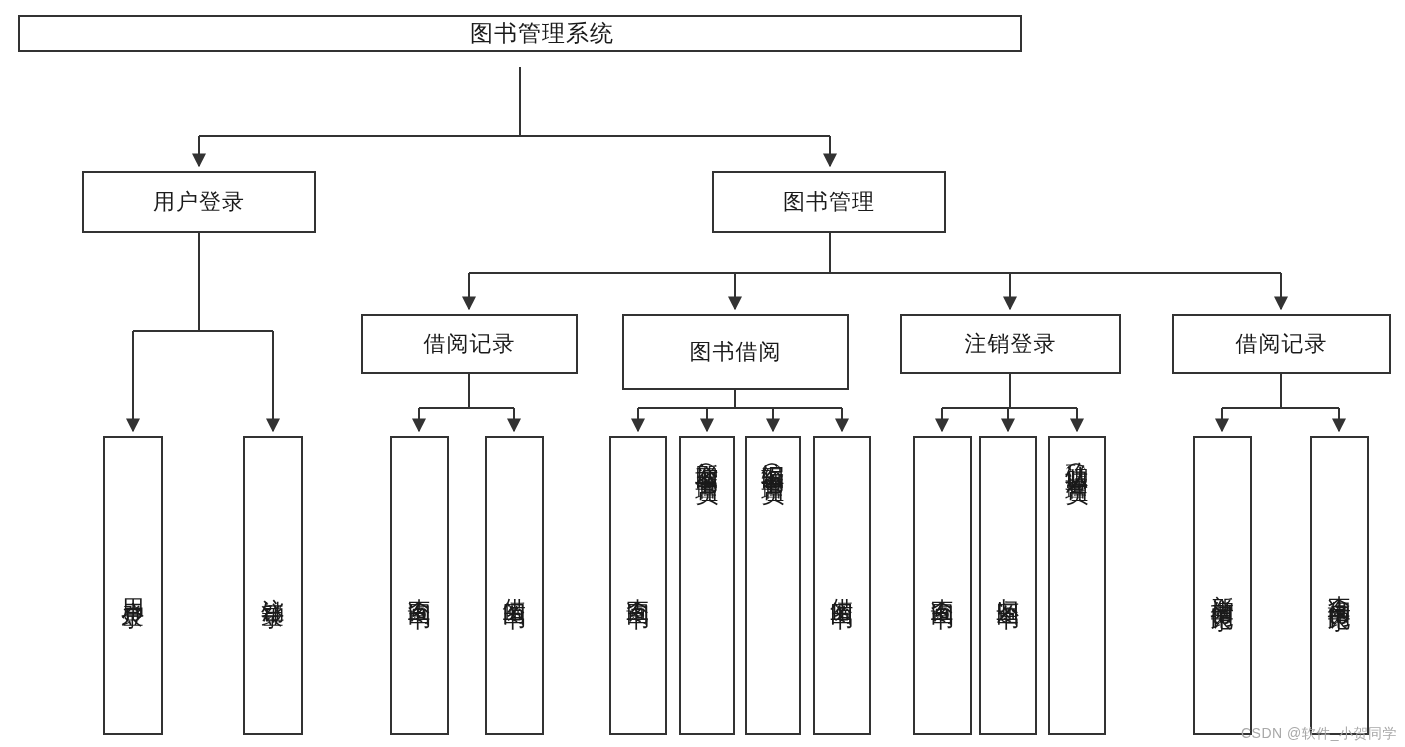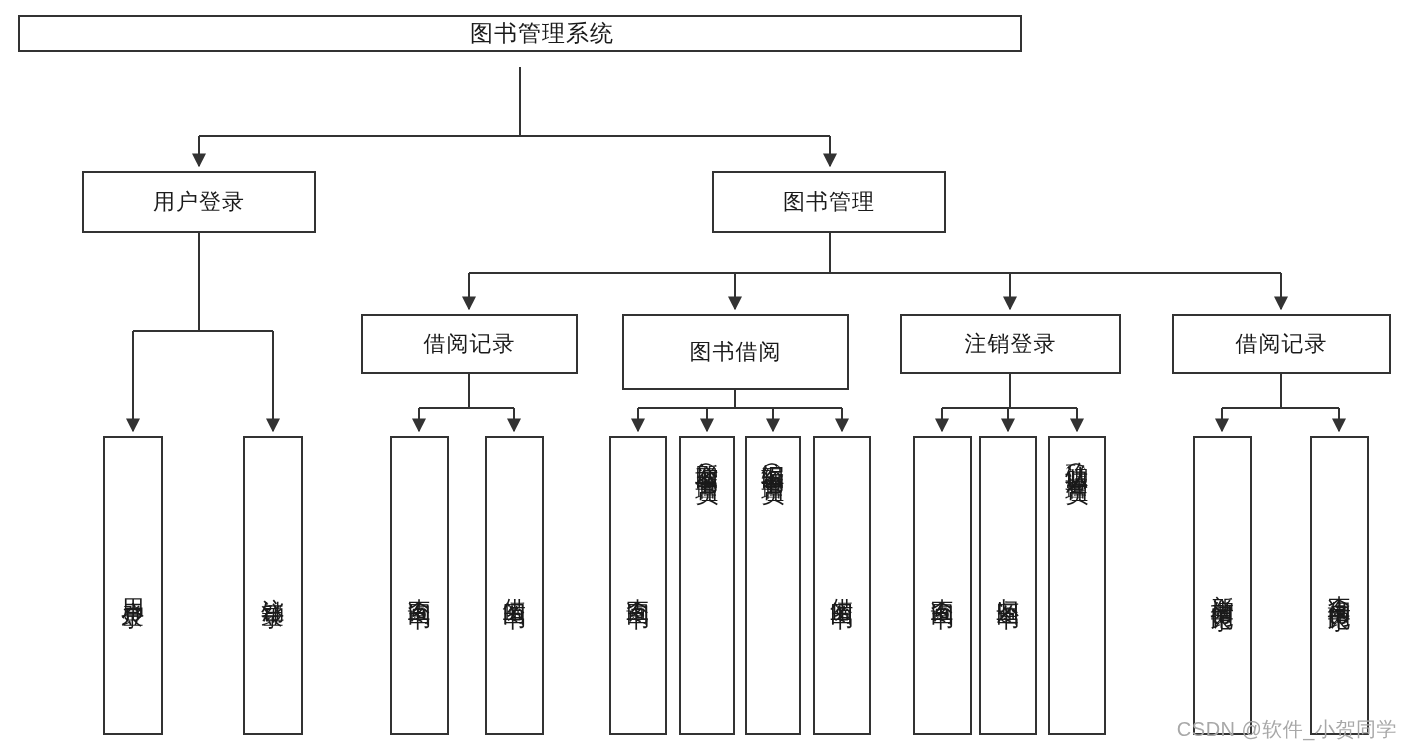--- a/index.html
+++ b/index.html
@@ -65,21 +65,21 @@
   }
   .leaf-inner.top {
     align-items: flex-start;
     padding-top: 6px;
     box-sizing: border-box;
   }
   .watermark {
     position: absolute;
     right: 8px;
     bottom: 4px;
-    font-size: 20px;
+    font-size: 14px;
     color: #a8a8a8;
     letter-spacing: 0.5px;
     white-space: nowrap;
   }
 </style>
 </head>
 <body>
 
 <div id="canvas">
 

